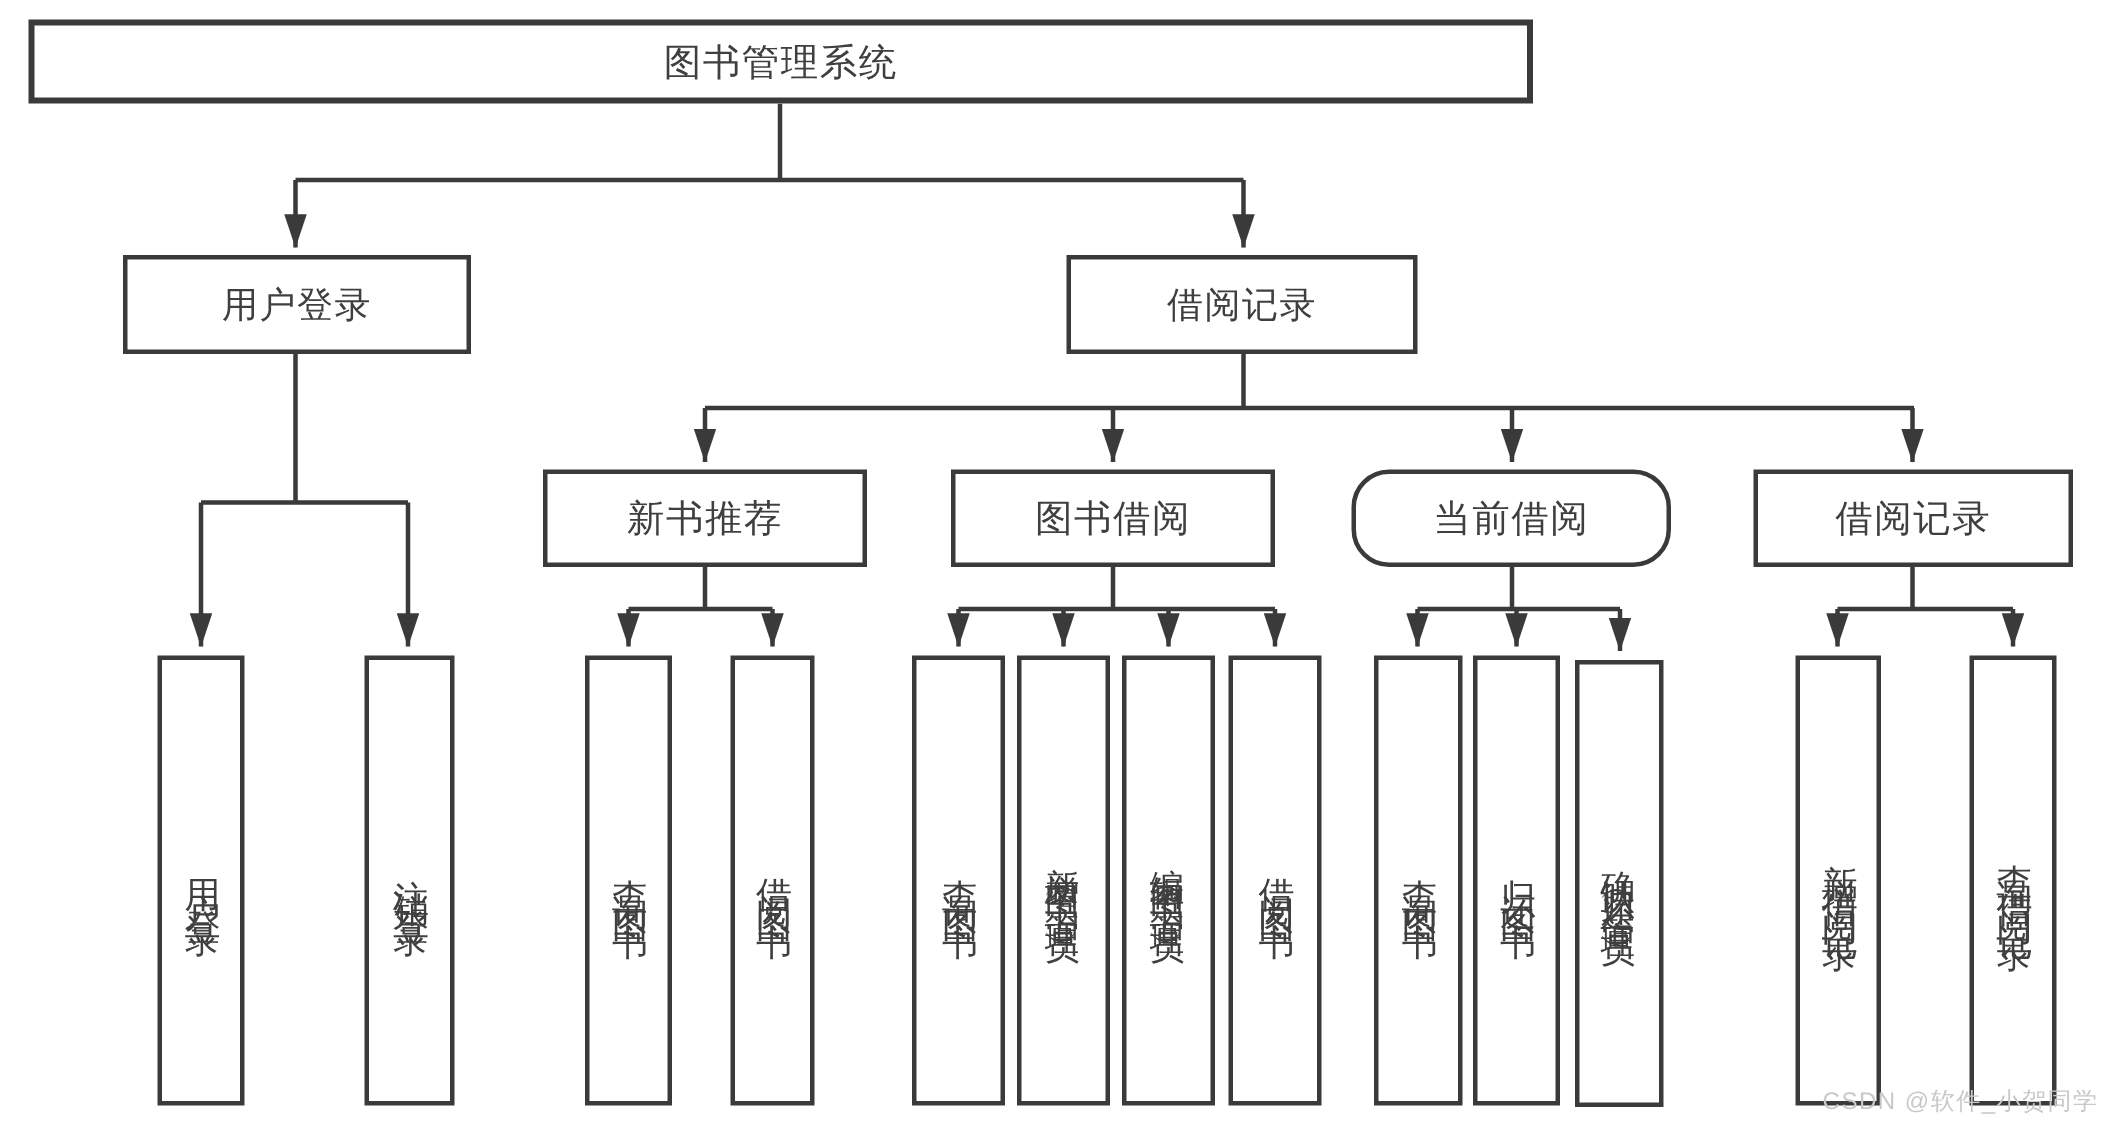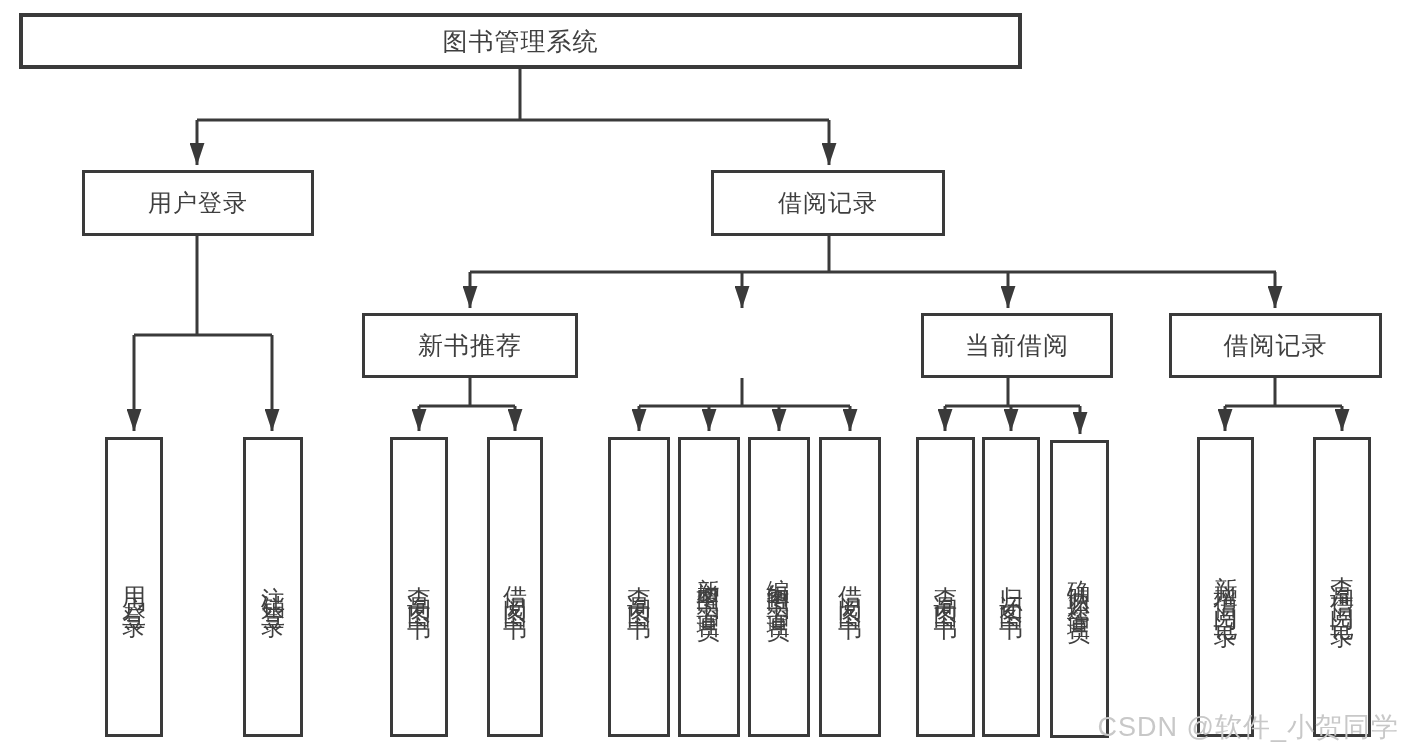--- a/index.html
+++ b/index.html
@@ -47,41 +47,41 @@
     letter-spacing: 10px;
     white-space: normal;
   }
   .leaf.long { font-size: 23px; letter-spacing: 6px; }
   
   .b-root { left: 19px;  top: 13px;  width: 1003px; height: 56px; border-width: 4px; }
   .b-login{ left: 82px;  top: 170px; width: 232px;  height: 66px; font-size: 24px; }
   .b-mgmt { left: 711px; top: 170px; width: 234px;  height: 66px; font-size: 24px; }
   .b-s1 { left: 362px;  top: 313px; width: 216px; height: 65px; }
   .b-s2 { left: 634px;  top: 313px; width: 216px; height: 65px; }
-  .b-s3 { left: 921px;  top: 313px; width: 192px; height: 65px; }
+  .b-s3 { left: 901px;  top: 313px; width: 213px; height: 65px; border-radius: 25px; }
   .b-s4 { left: 1169px; top: 313px; width: 213px; height: 65px; }
   
   .b-a1 { left: 105px;  top: 437px; width: 58px; height: 300px; }
   .b-a2 { left: 243px;  top: 437px; width: 60px; height: 300px; }
   .b-b1 { left: 390px;  top: 437px; width: 58px; height: 300px; }
   .b-b2 { left: 487px;  top: 437px; width: 56px; height: 300px; }
   .b-c1 { left: 608px;  top: 437px; width: 62px; height: 300px; }
   .b-c2 { left: 678px;  top: 437px; width: 62px; height: 300px; }
   .b-c3 { left: 748px;  top: 437px; width: 62px; height: 300px; }
   .b-c4 { left: 819px;  top: 437px; width: 62px; height: 300px; }
   .b-d1 { left: 916px;  top: 437px; width: 59px; height: 300px; }
   .b-d2 { left: 982px;  top: 437px; width: 58px; height: 300px; }
   .b-d3 { left: 1050px; top: 440px; width: 59px; height: 298px; }
   .b-e1 { left: 1197px; top: 437px; width: 57px; height: 300px; }
   .b-e2 { left: 1313px; top: 437px; width: 58px; height: 300px; }
   .watermark {
     position: absolute;
     right: 6px;
     bottom: 2px;
-    font-size: 27px;
+    font-size: 16px;
     color: var(--wm, #c8c8c8);
     letter-spacing: 1px;
     pointer-events: none;
   }
 </style>
 </head>
 <body>
 
 <div class="stage" style="--line: #3a3a3a; --text: #3f3f3f; --wm: #c8c8c8; --bg: #ffffff;">
 
@@ -124,20 +124,21 @@
       <path d="M1342,406 V431" marker-end="url(#arw)"></path>
     </g>
   </svg>
 
   <div class="box b-root">图书管理系统</div>
 
   <div class="box b-login">用户登录</div>
   <div class="box b-mgmt">借阅记录</div>
 
   <div class="box b-s1">新书推荐</div>
+  <div class="box b-s2">图书借阅</div>
   <div class="box b-s3">当前借阅</div>
   <div class="box b-s4">借阅记录</div>
 
   <div class="box leaf b-a1">用户登录</div>
   <div class="box leaf b-a2">注销登录</div>
 
   <div class="box leaf b-b1">查询图书</div>
   <div class="box leaf b-b2">借阅图书</div>
 
   <div class="box leaf b-c1">查询图书</div>

